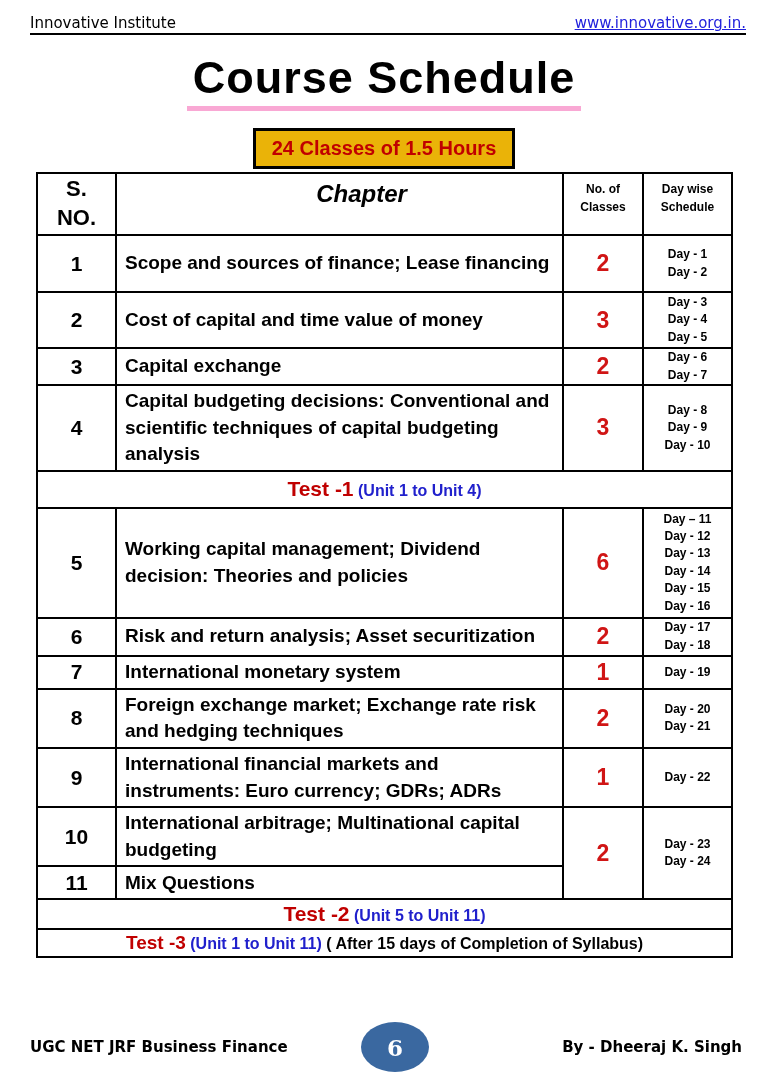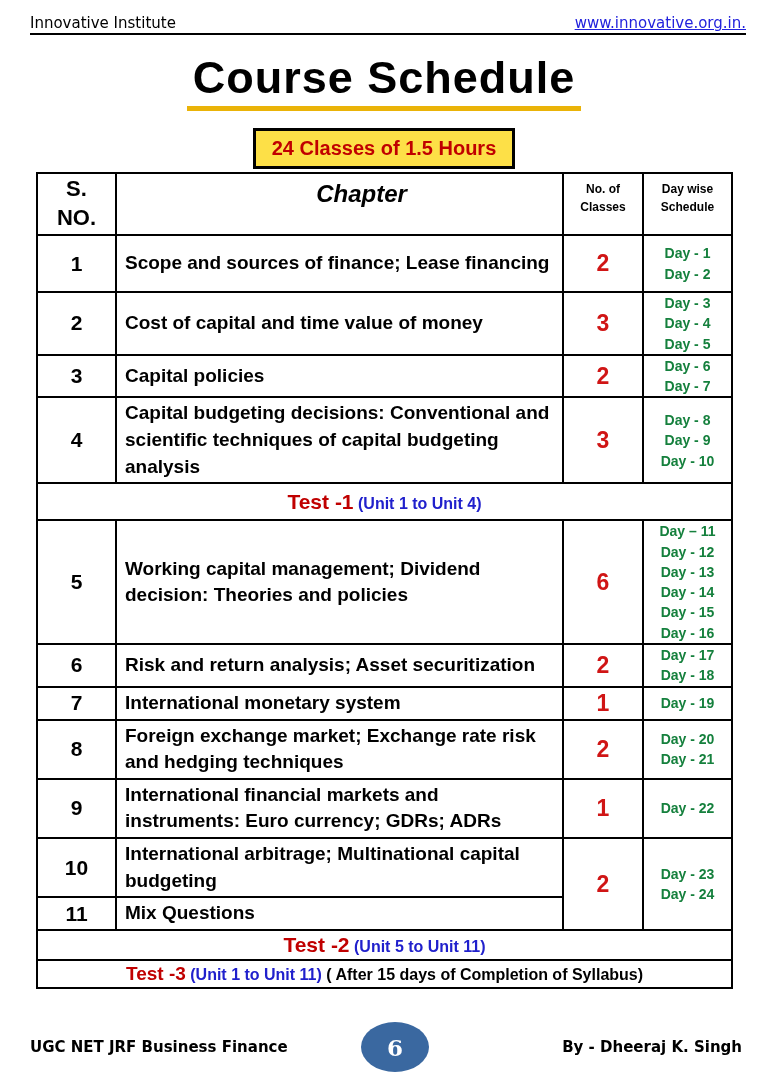--- a/index.html
+++ b/index.html
@@ -22,28 +22,28 @@
     font-family: "DejaVu Sans", sans-serif;
     font-size: 15px; font-weight: normal;
   }
   .topbar .site { color: #2222dd; text-decoration: underline; }
 
   
   .title-wrap { position: absolute; top: 52px; left: 0; right: 0; text-align: center; }
   .title {
     display: inline-block;
     font-size: 45px; font-weight: 900; letter-spacing: 1px;
-    border-bottom: 5px solid #eab308; padding: 0 6px 2px 6px;
+    border-bottom: 5px solid #f9a8d4; padding: 0 6px 2px 6px;
   }
 
   
   .banner-wrap { position: absolute; top: 128px; left: 0; right: 0; text-align: center; }
   .banner {
     display: inline-block;
-    background: #fde047;
+    background: #eab308;
     border: 3px solid #000;
     padding: 6px 16px;
     font-size: 20px; font-weight: bold; color: #c00000;
   }
 
   
   table.schedule {
     position: absolute; top: 172px; left: 36px;
     width: 695px;
     border-collapse: collapse;
@@ -60,21 +60,21 @@
   th.h-small { font-size: 12px; font-weight: bold; white-space: pre-line; line-height: 1.5; vertical-align: top; padding-top: 6px; }
 
   td.sno { text-align: center; vertical-align: middle; font-size: 21px; font-weight: bold; }
   td.chapter {
     font-size: 19px; font-weight: bold;
     padding: 2px 6px 2px 8px; vertical-align: middle; line-height: 1.4;
   }
   td.classes { text-align: center; vertical-align: middle; font-size: 23px; font-weight: bold; color: #d01515; }
   td.days {
     text-align: center; vertical-align: middle;
-    font-size: 14px; font-weight: bold; color: #15803d;
+    font-size: 12px; font-weight: bold; color: #000000;
     white-space: pre-line; line-height: 1.45;
   }
   tr.test-row td { text-align: center; vertical-align: middle; padding: 2px 0; }
   .test-label { color: #c00000; font-size: 21px; font-weight: bold; }
   .test-range { color: #2020cc; font-size: 16px; font-weight: bold; }
   .test-note  { color: #000; font-size: 16px; font-weight: bold; }
 
   
   .footer {
     position: absolute; left: 30px; right: 26px; top: 1022px;
@@ -142,21 +142,21 @@
       <td class="sno">2</td>
       <td class="chapter">Cost of capital and time value of money</td>
       <td class="classes">3</td>
       <td class="days">Day - 3
 Day - 4
 Day - 5</td>
     </tr>
 
     <tr style="height:37px">
       <td class="sno">3</td>
-      <td class="chapter">Capital policies</td>
+      <td class="chapter">Capital exchange</td>
       <td class="classes">2</td>
       <td class="days">Day - 6
 Day - 7</td>
     </tr>
 
     <tr style="height:85px">
       <td class="sno">4</td>
       <td class="chapter">Capital budgeting decisions: Conventional and scientific techniques of capital budgeting analysis</td>
       <td class="classes">3</td>
       <td class="days">Day - 8

